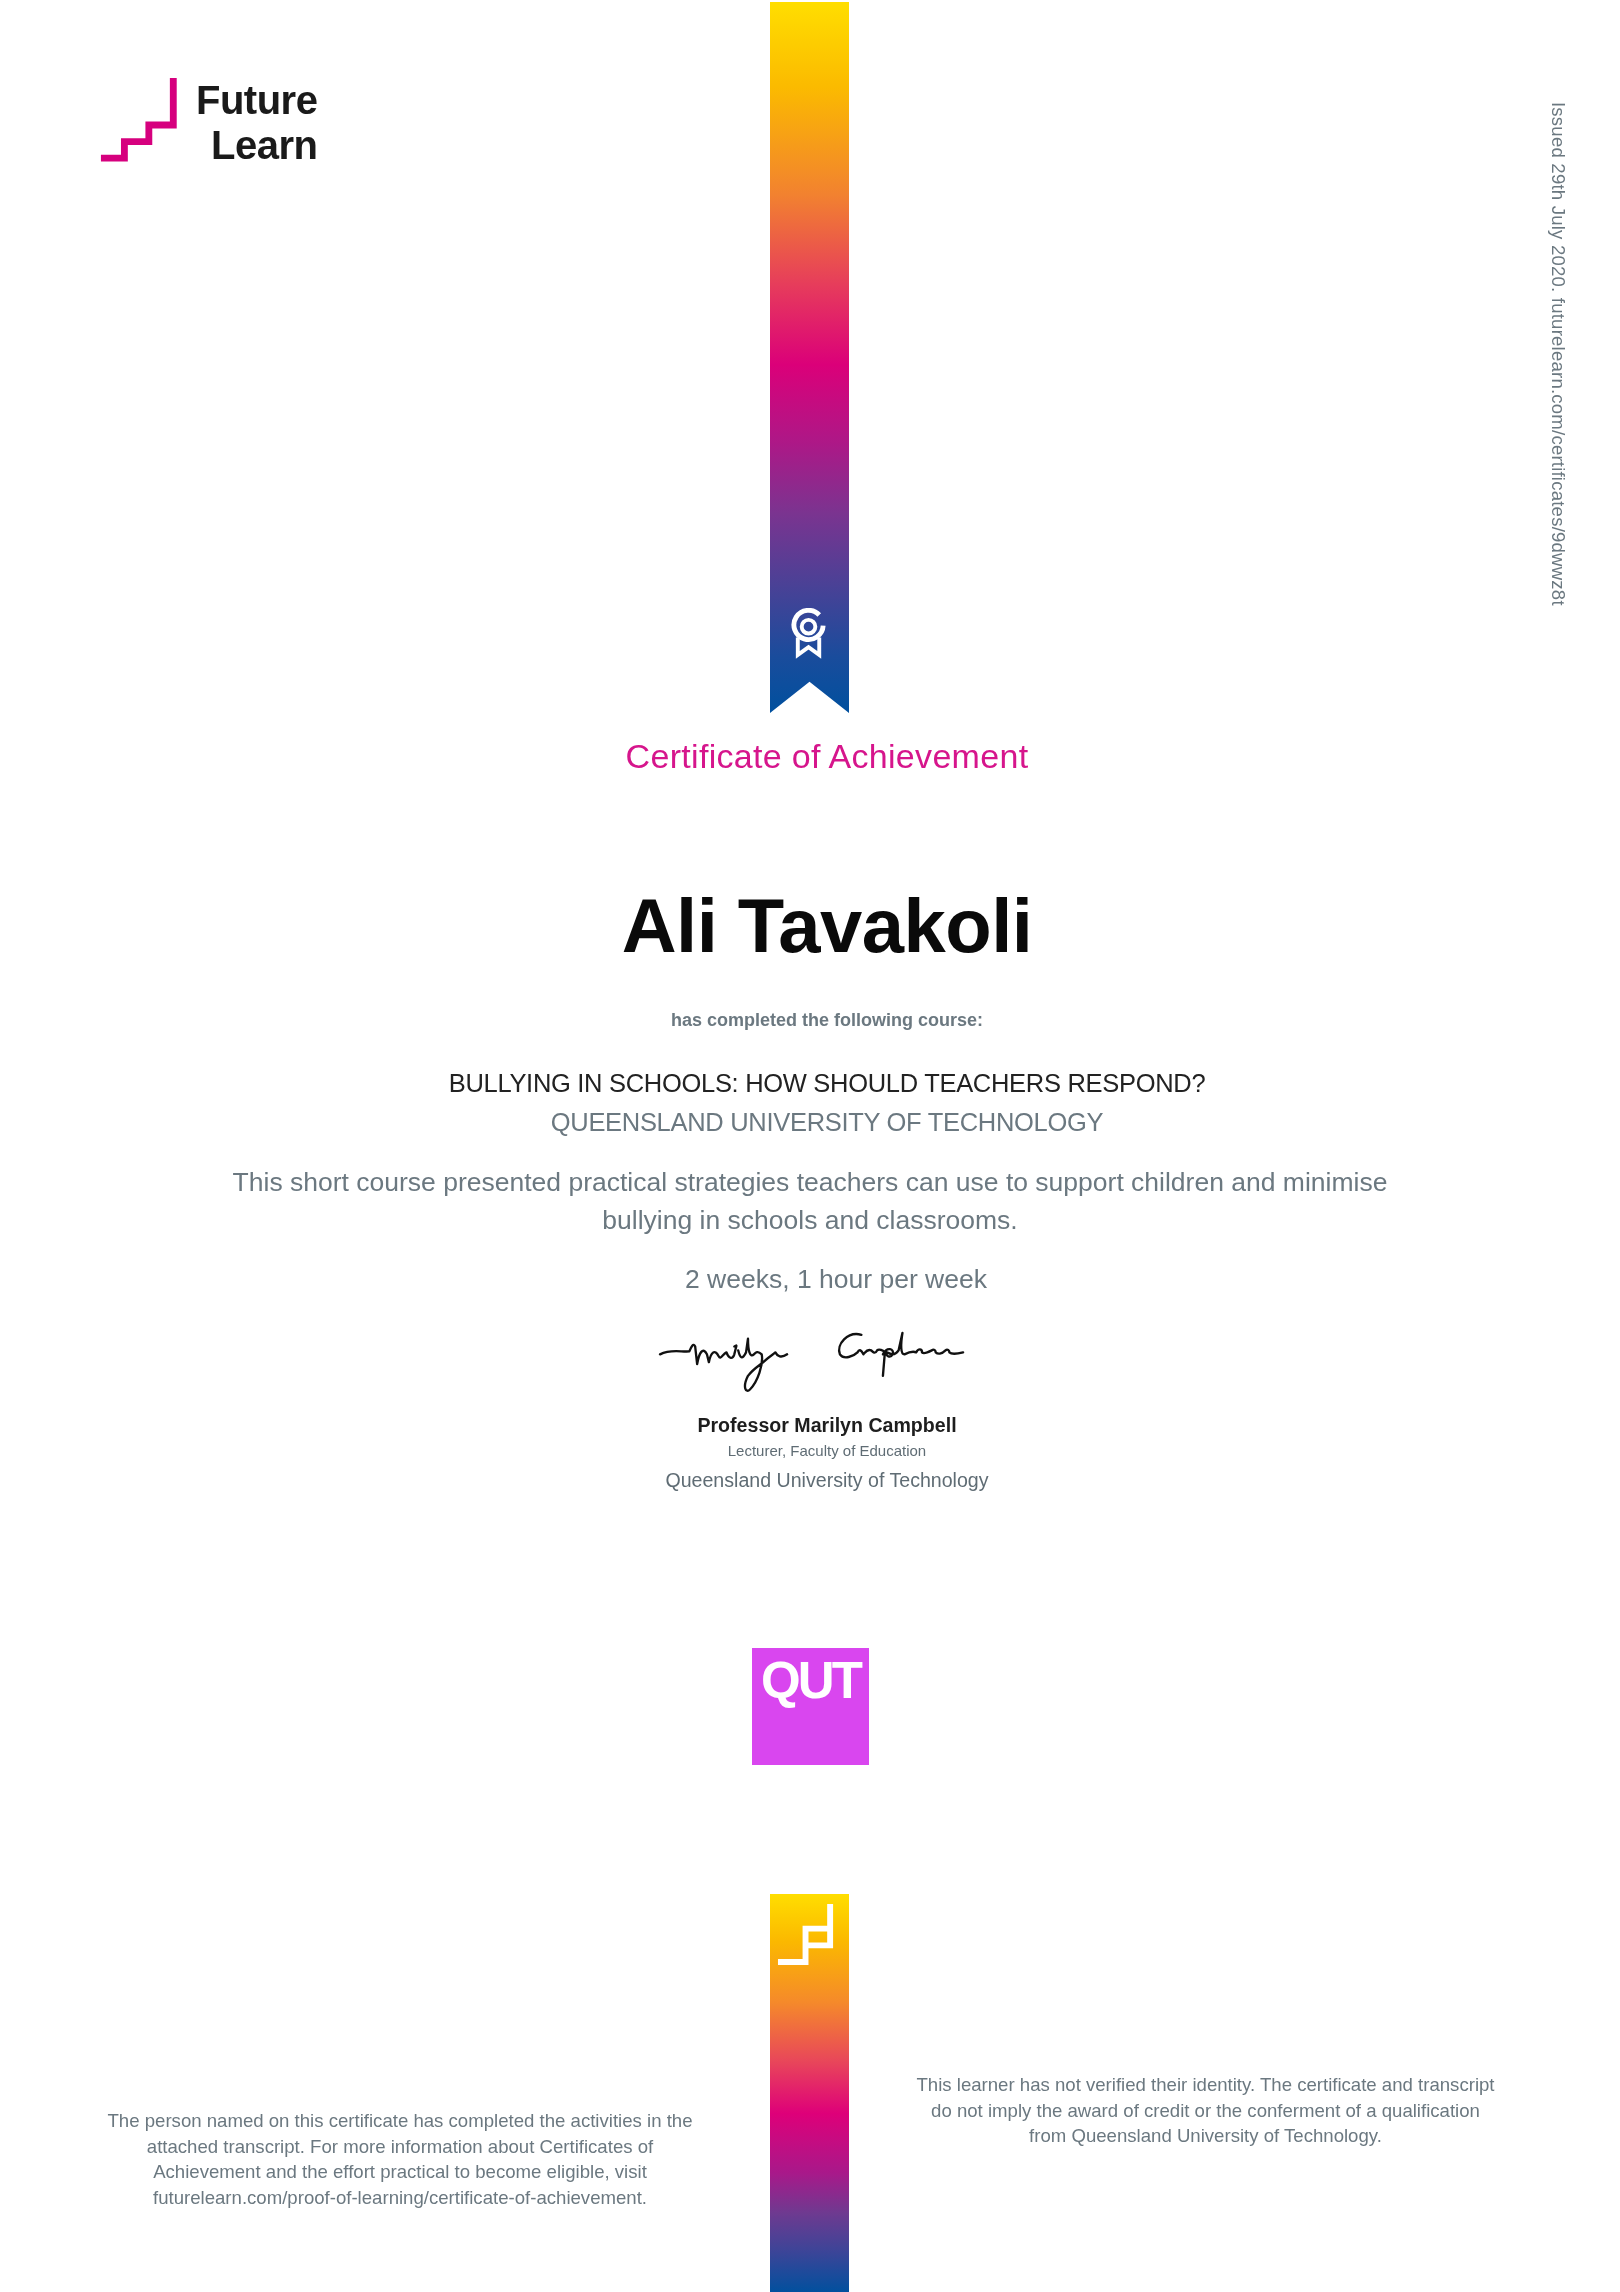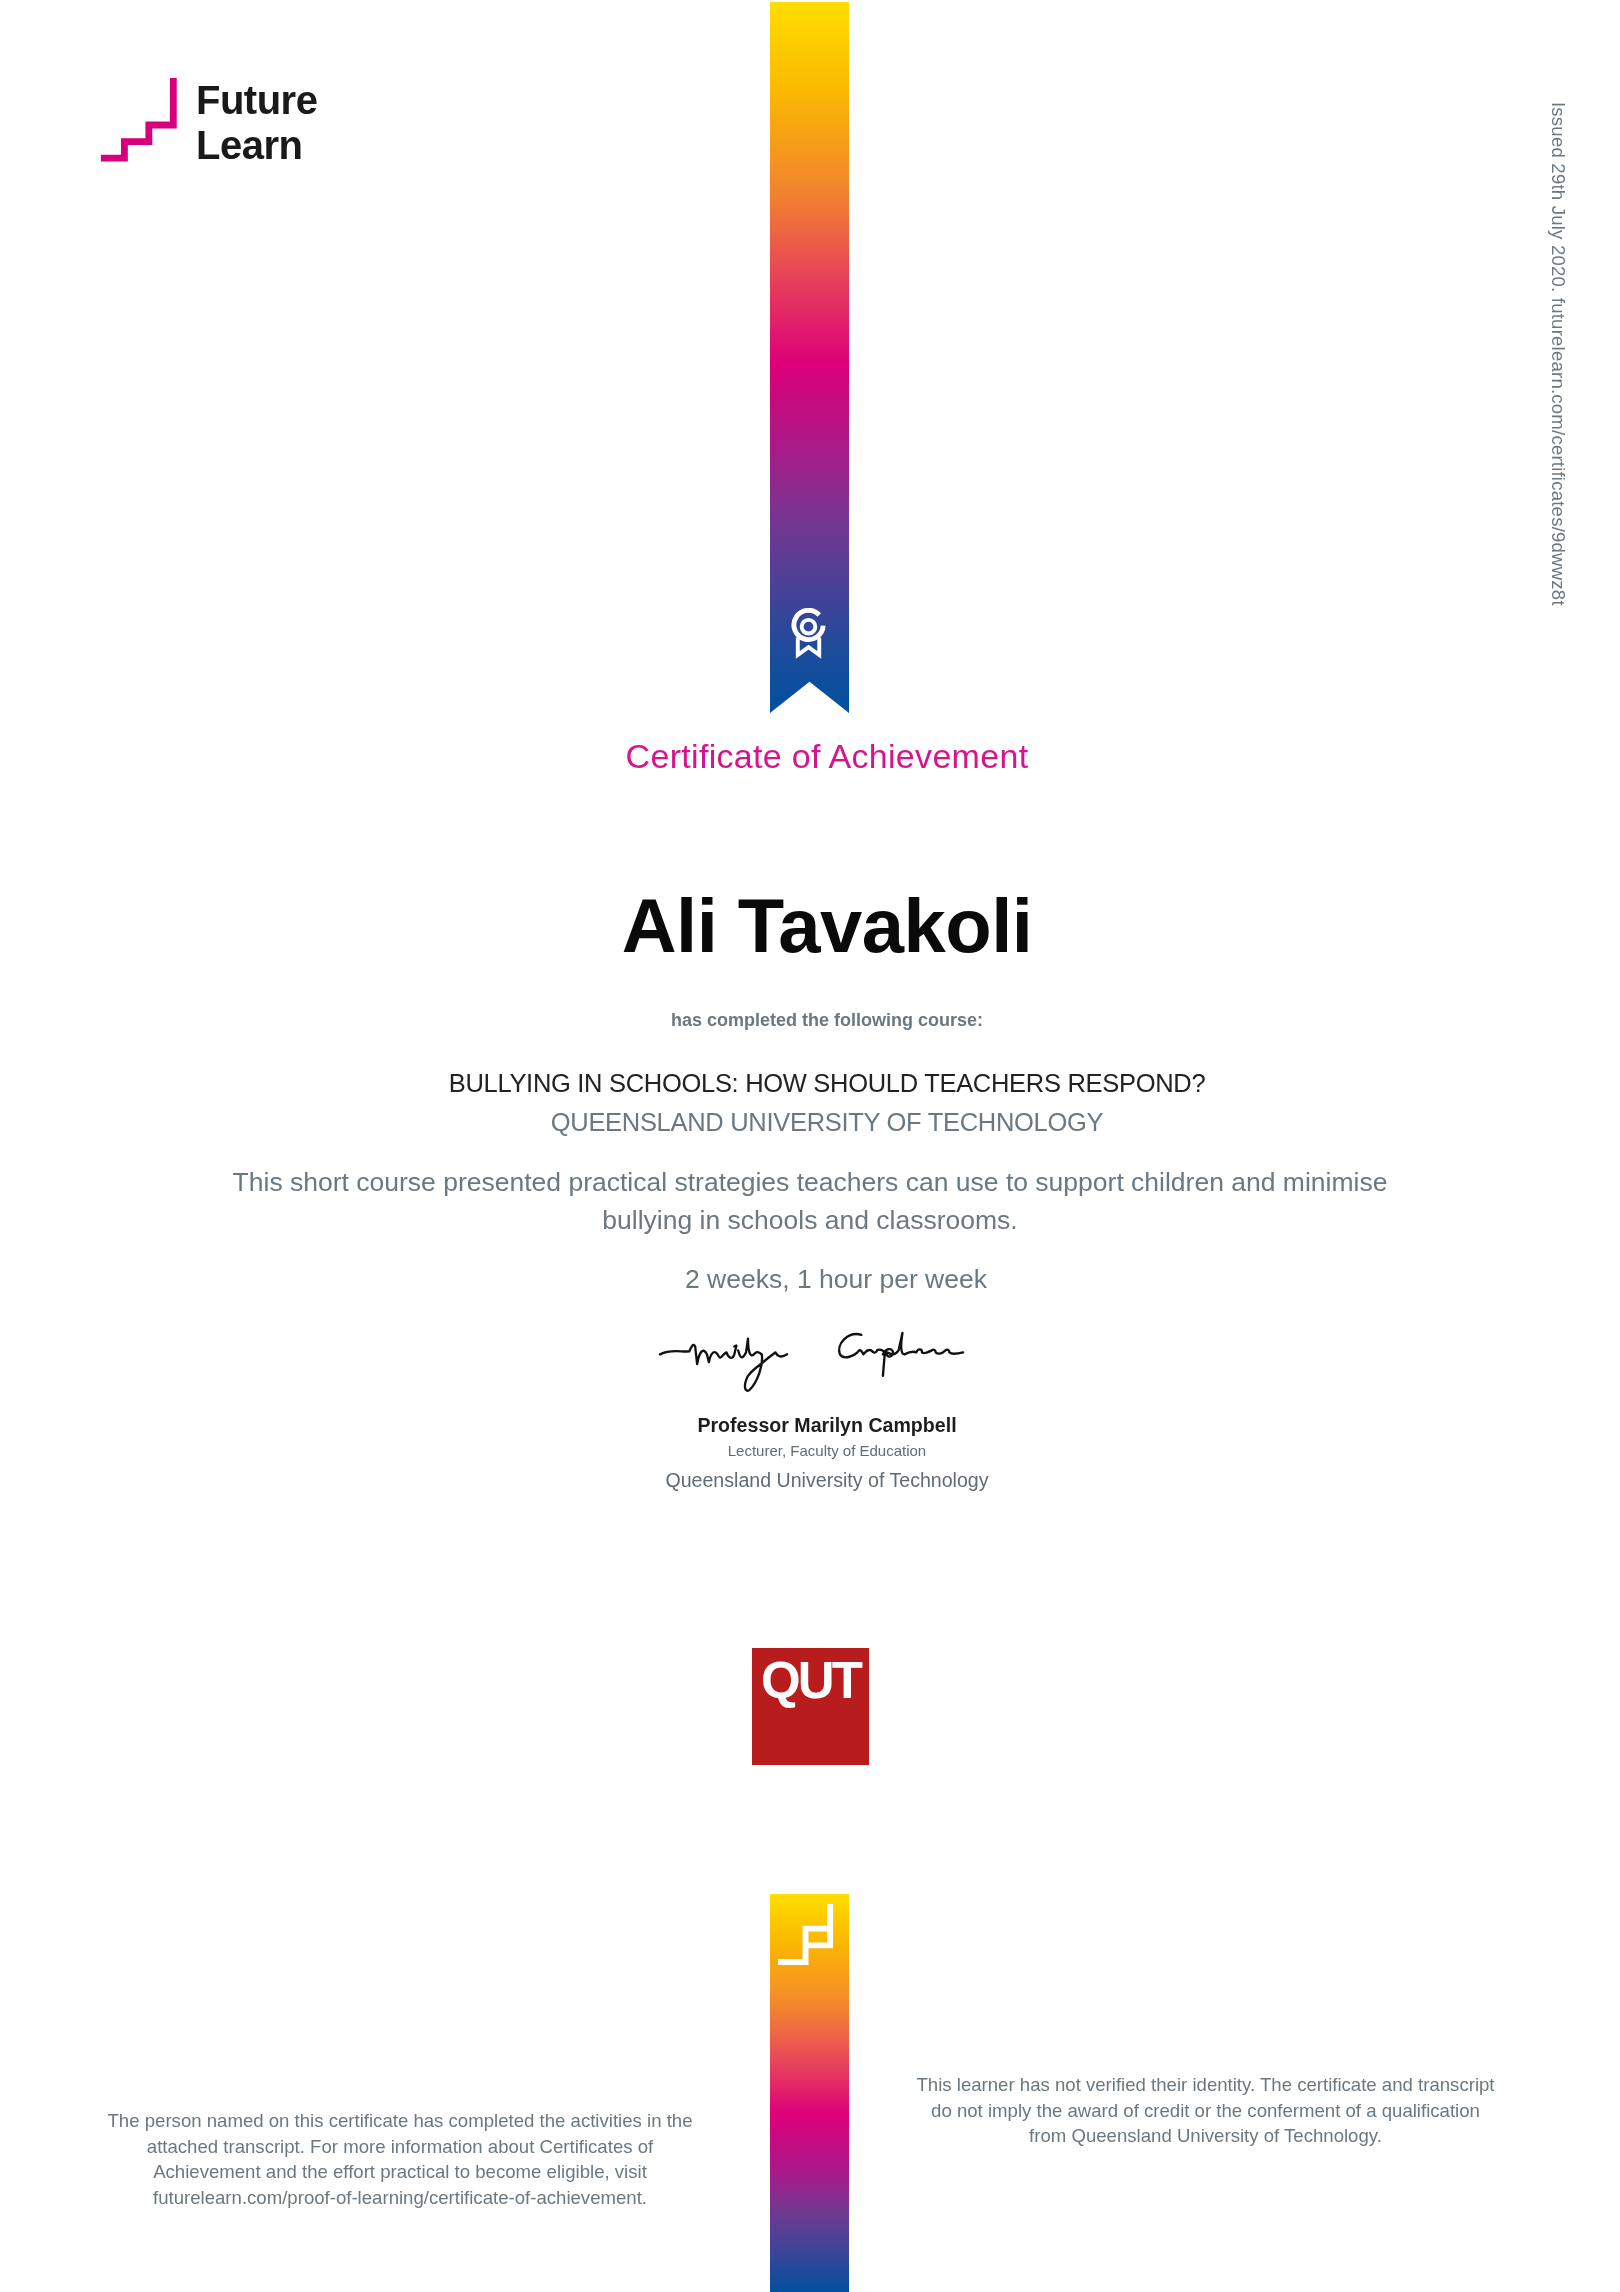--- a/index.html
+++ b/index.html
@@ -1,21 +1,21 @@
 <!DOCTYPE html>
 <html><head>
 <meta charset="utf-8">
 <style>
   html, body { margin:0; padding:0; background:#ffffff; }
   body { width:1620px; height:2293px; position:relative; overflow:hidden;
          font-family:"Liberation Sans", "DejaVu Sans", sans-serif; }
   .abs { position:absolute; }
 
   
-  .logo { left:98px; top:78px; width:255px; height:90px; }
+  .logo { left:98px; top:78px; width:255px; height:90px;text-align:right; }
   .logo-text { position:absolute; left:98px; top:0; font-size:40px; font-weight:bold;
                line-height:45px; color:#1a1a1a; letter-spacing:-0.5px; }
 
   
   .ribbon { left:770px; top:0; width:79px; height:715px; }
   .bottom-bar { left:770px; top:1894px; width:79px; height:399px;
                 background:linear-gradient(to bottom,#ffde00 0%,#fbb800 12%,#f58a2a 27%,#e8465a 42%,#de0079 55%,#a8198a 70%,#6e3a90 80%,#3a4598 90%,#00509e 100%); }
 
   
   .issued { left:1547px; top:102px; writing-mode:vertical-rl; font-size:18.6px; color:#6b7880;
@@ -28,21 +28,21 @@
   .course-title { top:1069px; font-size:25.5px; color:#222222; letter-spacing:-0.3px; }
   .course-uni { top:1108px; font-size:25.5px; color:#6b7880; letter-spacing:-0.3px; }
   .desc { top:1163px; font-size:26.5px; color:#6b7880; line-height:38px; left:196px; width:1228px; }
   .duration { top:1264px; font-size:26.5px; color:#6b7880;padding-left:9px; }
 
   .sig { left:652px; top:1325px; width:323px; height:88px; }
   .sig-name { top:1414px; font-size:19.6px; font-weight:bold; color:#1e1e1e; }
   .sig-role { top:1442px; font-size:15px; color:#5f6c74; }
   .sig-uni { top:1469px; font-size:19.6px; color:#5f6c74; }
 
-  .qut { left:752px; top:1648px; width:117px; height:117px; background:#b91c1c; }
+  .qut { left:752px; top:1648px; width:117px; height:117px; background:#d946ef; }
   .qut-text { position:absolute; left:2px; top:2.9px; width:113px; text-align:center;
               font-size:51px; font-weight:bold; color:#ffffff; letter-spacing:-2.9px; line-height:59px; }
 
   .footer { font-size:18.6px; color:#6b7880; text-align:center; line-height:25.5px; }
   .footer-left { left:69px; top:2072px; width:662px;margin-top:36px; }
   .footer-right { left:872px; top:2072px; width:667px; }
 </style>
 </head>
 <body>
 

